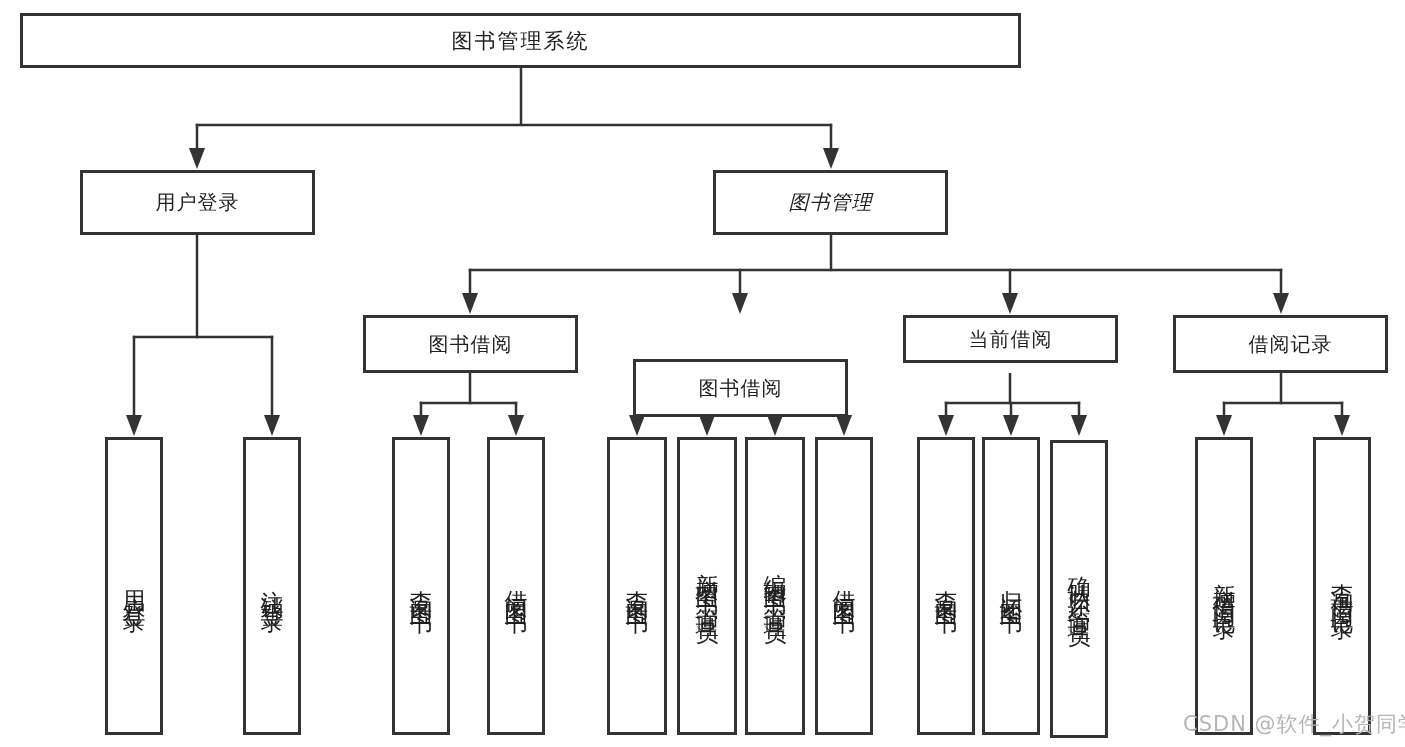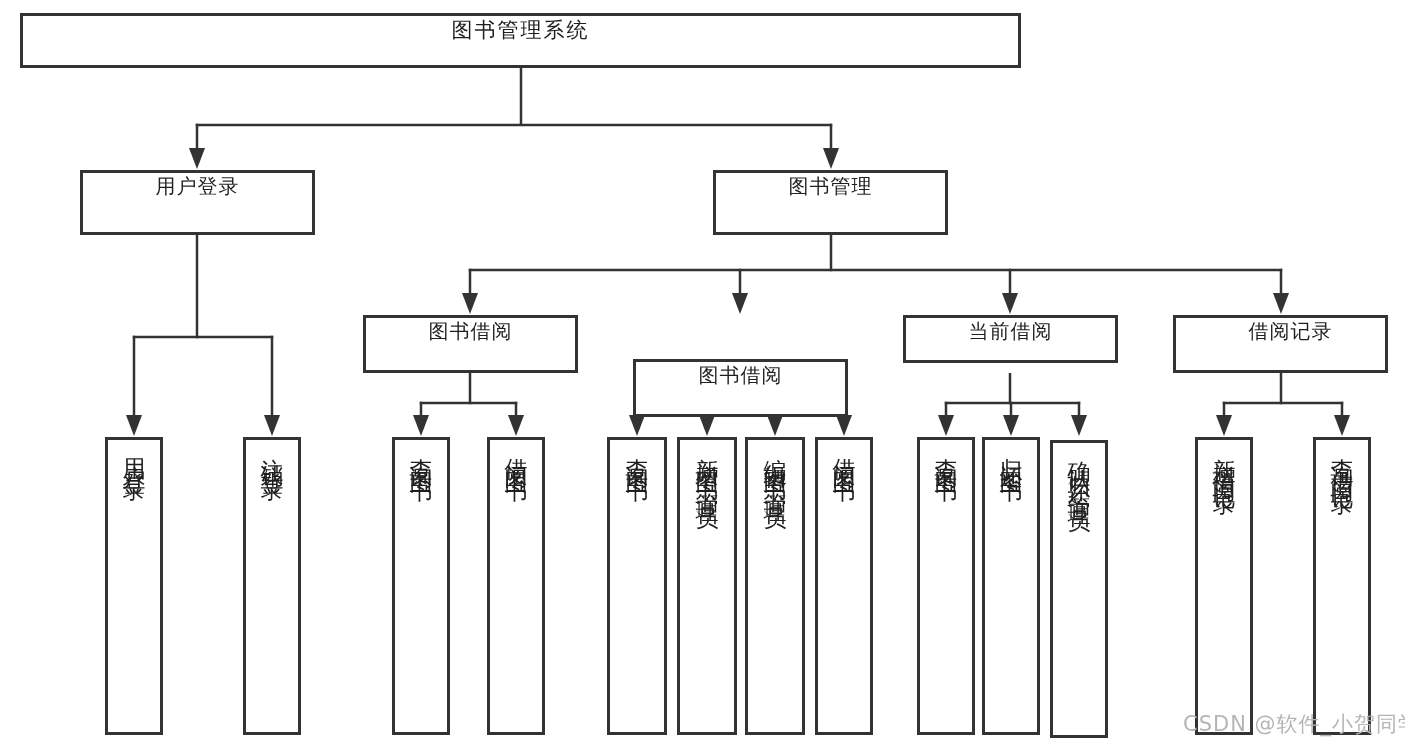--- a/index.html
+++ b/index.html
@@ -9,21 +9,21 @@
     background:#ffffff;
     font-family:"DejaVu Sans","Liberation Sans",sans-serif;
     overflow:hidden;
   }
   #wires{position:absolute;left:0;top:0;z-index:1;}
   .node{
     position:absolute;
     box-sizing:border-box;
     border:3px solid #333333;
     background:#ffffff;
-    display:flex;align-items:flex-start;justify-content:center;
+    display:flex;align-items:center;justify-content:center;
     color:#1f1f1f;
     z-index:2;
   }
   .node.h{font-size:20px;letter-spacing:1px;}
   .node.root{font-size:21px;letter-spacing:2px;}
   .node.leaf span{
     writing-mode:vertical-rl;
     text-orientation:mixed;
     font-size:23px;
     letter-spacing:7px;
@@ -111,21 +111,21 @@
     </g>
   </svg>
 
   <div class="node h root" style="left:20px;top:13px;width:1001px;height:55px;">
     <span>图书管理系统</span>
   </div>
 
   <div class="node h" style="left:80px;top:170px;width:235px;height:65px;">
     <span>用户登录</span>
   </div>
-  <div class="node h" style="left:713px;top:170px;width:235px;height:65px;">
+  <div class="node h" style="left:713px;top:170px;width:235px;height:65px;font-style:italic;">
     <span>图书管理</span>
   </div>
 
   <div class="node h" style="left:363px;top:315px;width:215px;height:58px;">
     <span>图书借阅</span>
   </div>
   <div class="node h" style="left:633px;top:315px;width:215px;height:58px;margin-top:44px;">
     <span>图书借阅</span>
   </div>
   <div class="node h" style="left:903px;top:315px;width:215px;height:48px;">

